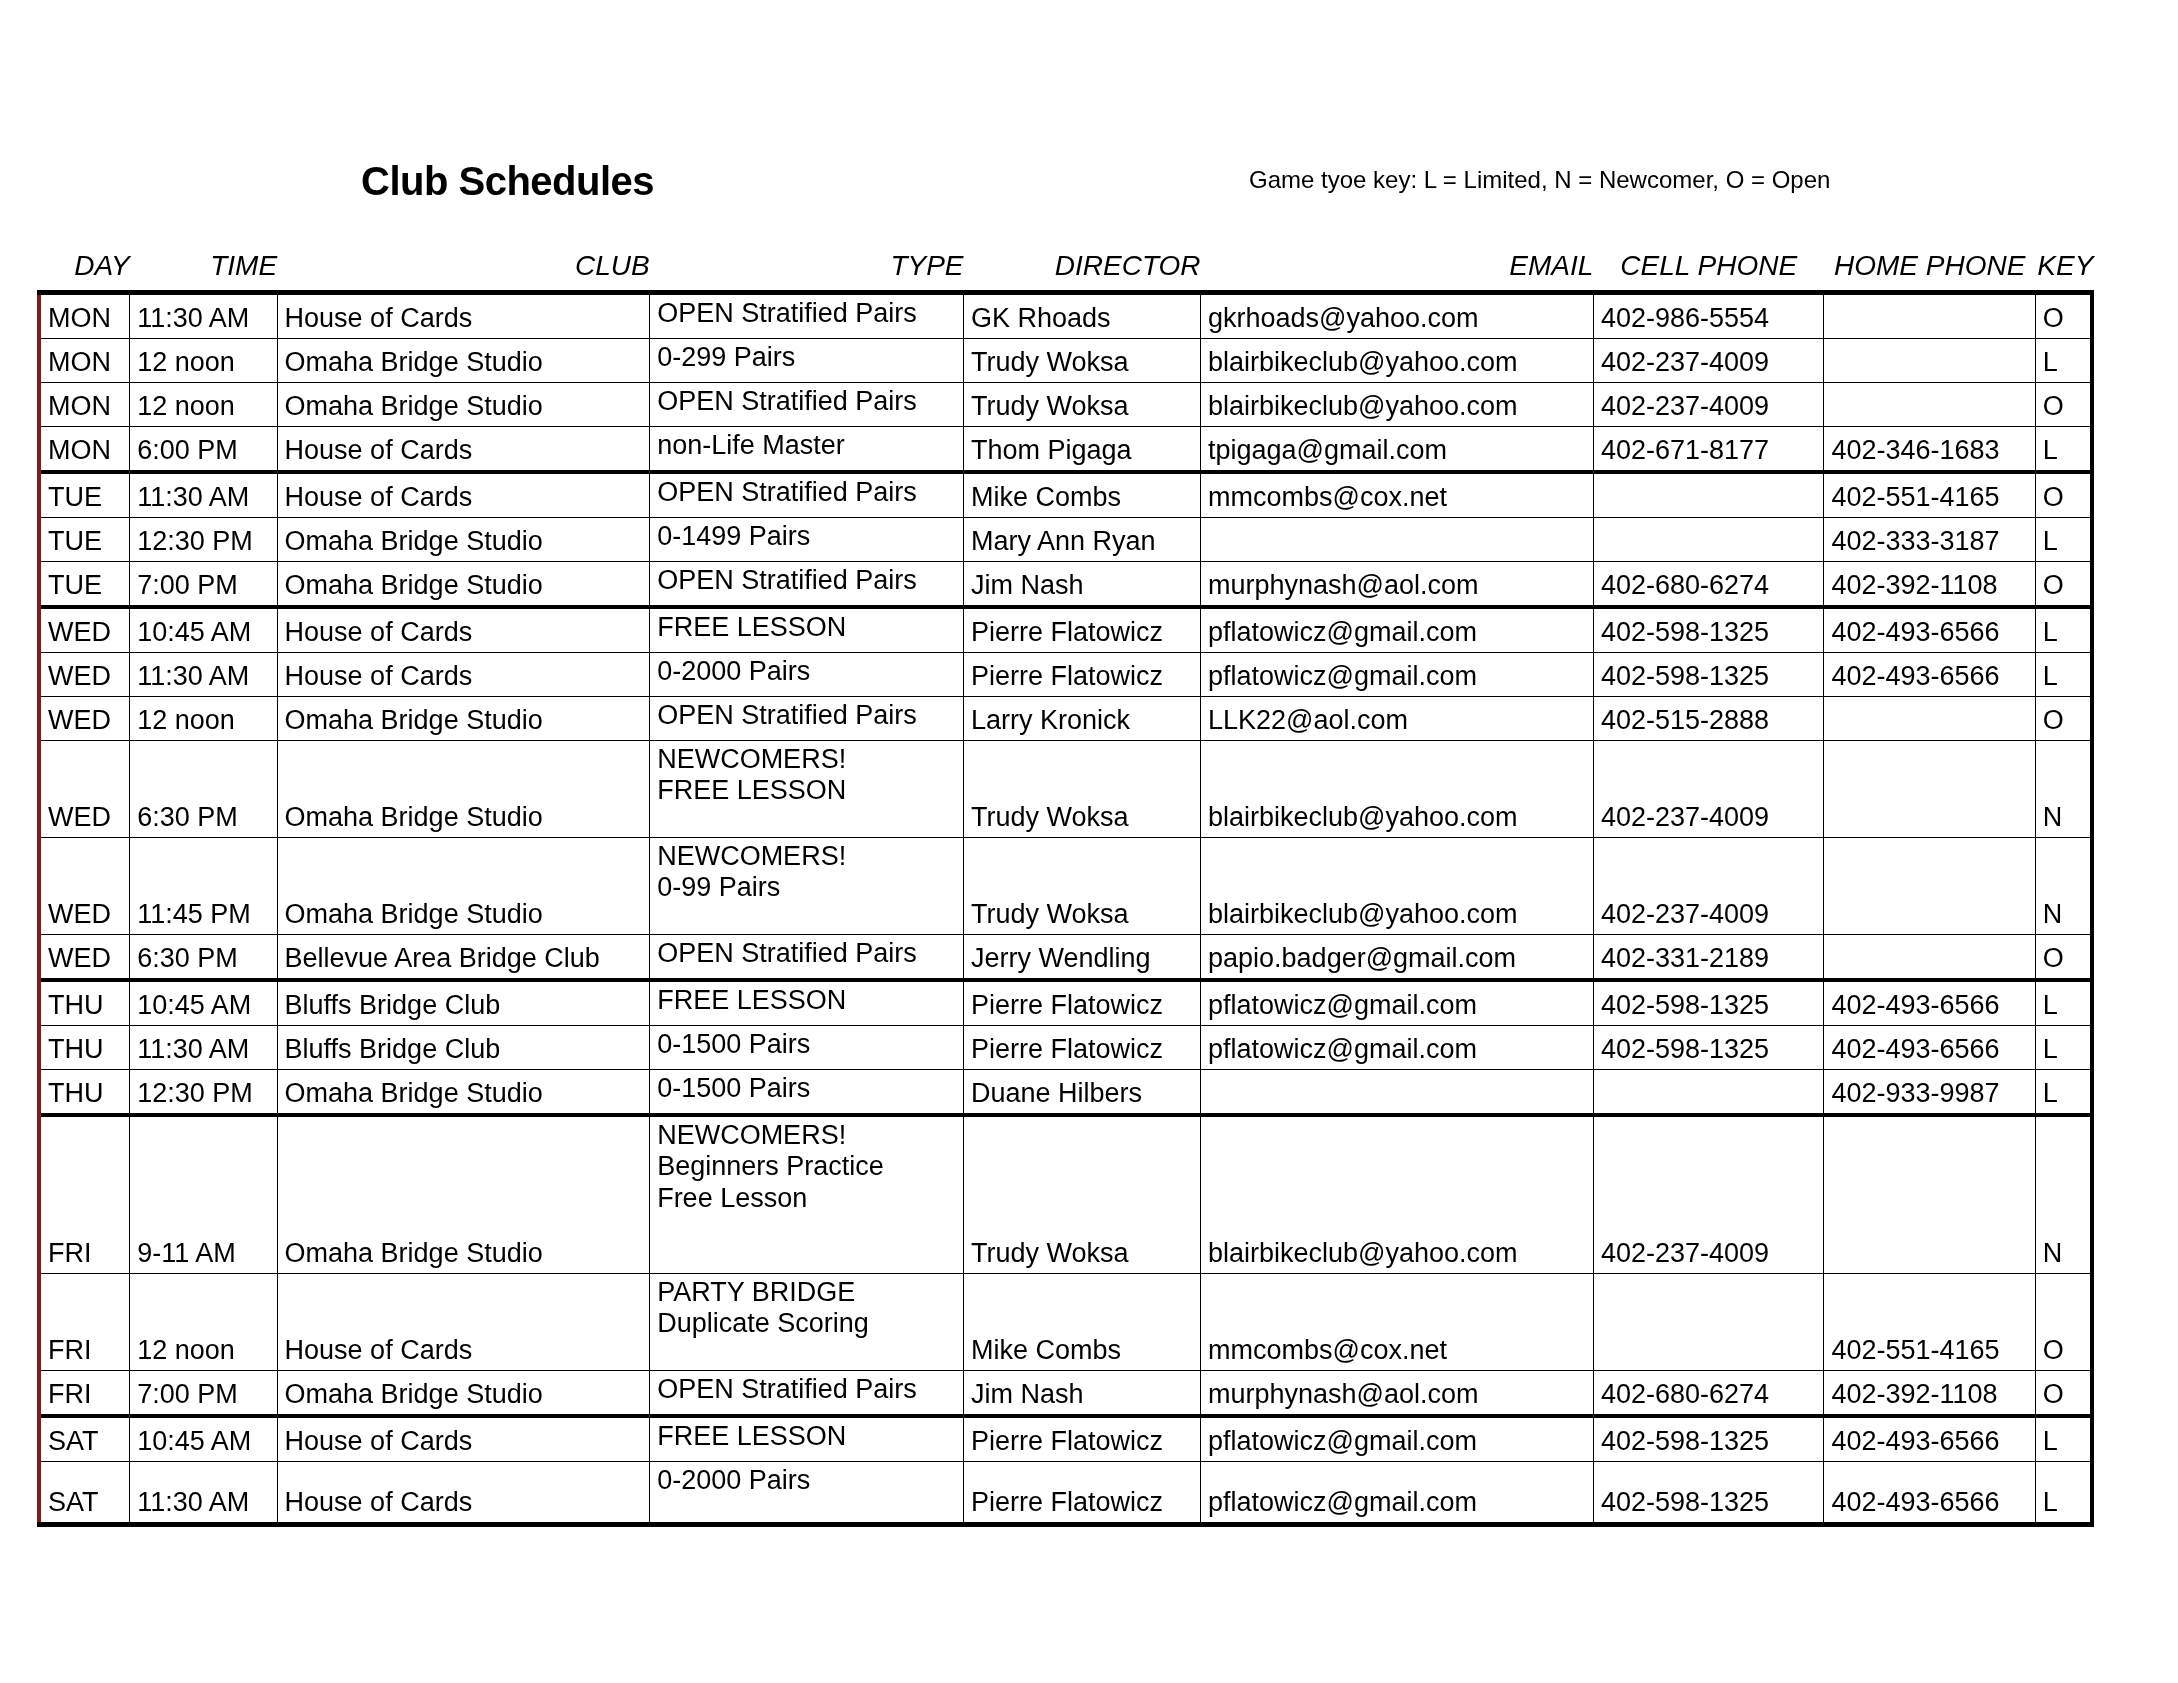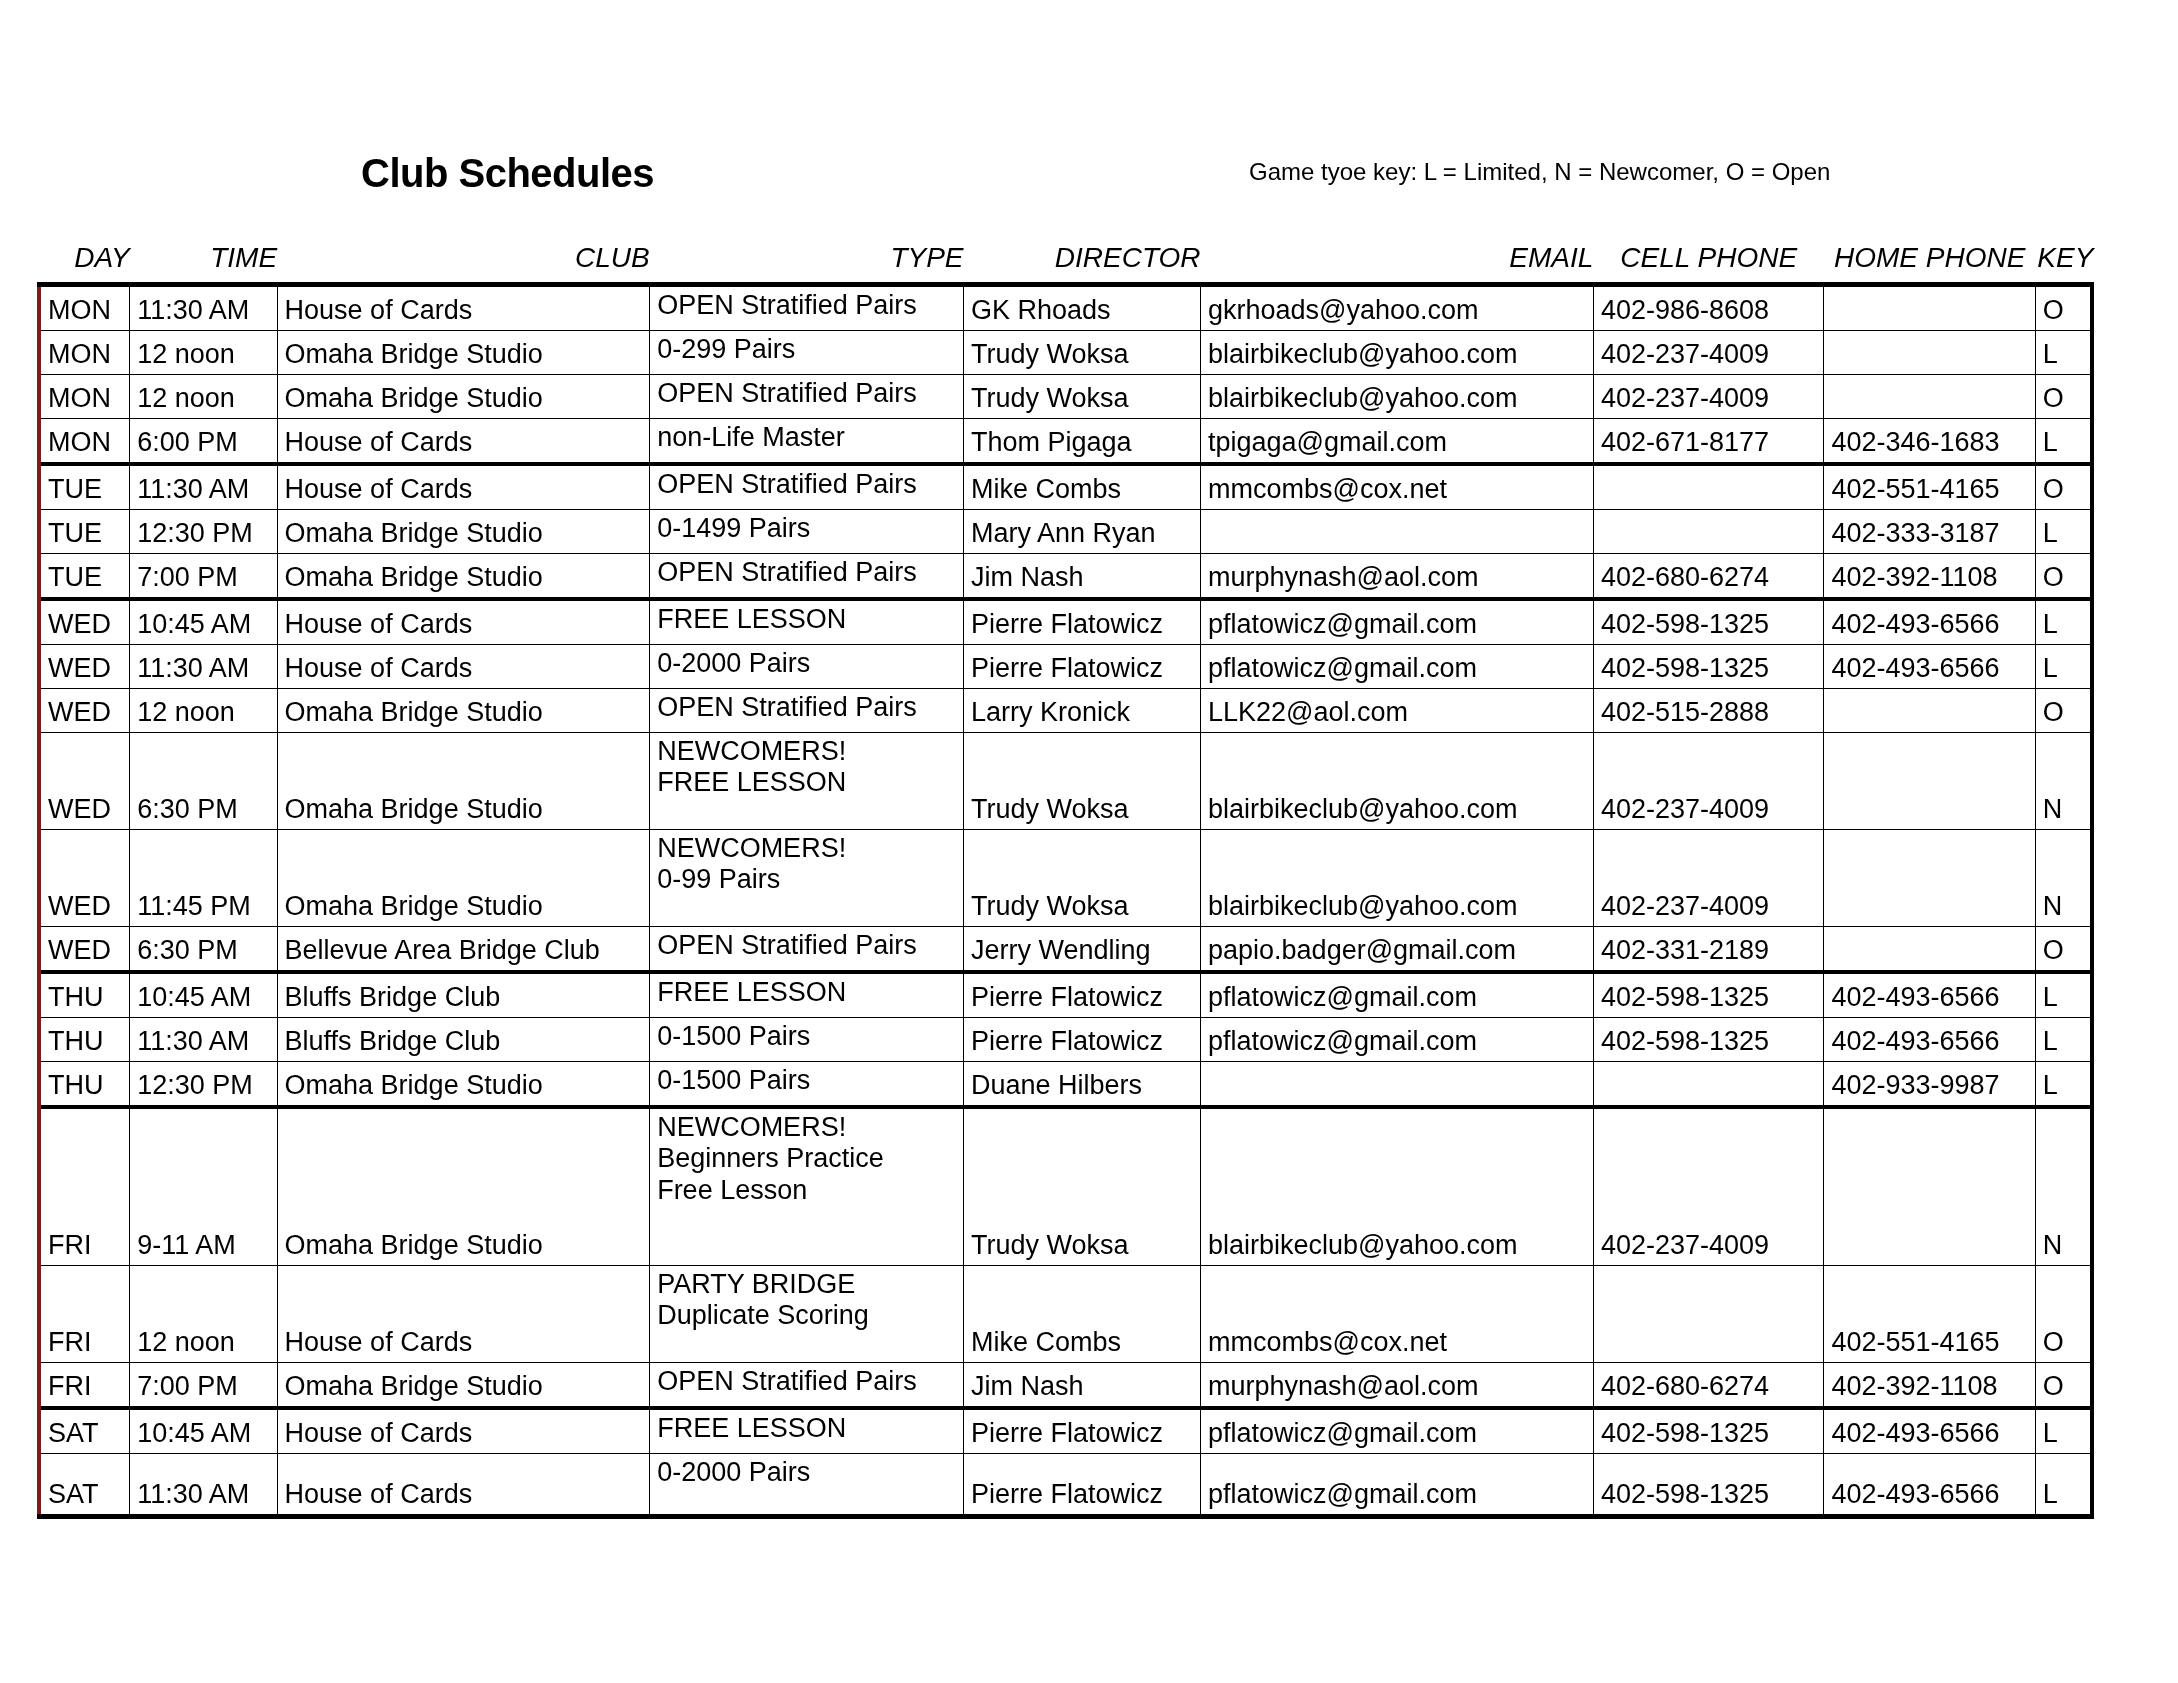--- a/index.html
+++ b/index.html
@@ -12,21 +12,21 @@
     width: 2178px;
     height: 1683px;
     font-family: "Liberation Sans", sans-serif;
     color: #000000;
     position: relative;
     overflow: hidden;
   }
 
   .page {
     position: absolute;
-    left: 0; top: 4px;
+    left: 0; top: 12px;
     width: 2178px;
     height: 1247px;
   }
 
   
   .header-row {
     position: absolute;
     left: 0;
     top: 147px;
     width: 2178px;
@@ -179,21 +179,21 @@
             <td>MON</td>
             <td>11:30 AM</td>
             <td>House of Cards</td>
             <td class="type-cell">
               <span class="type-lines">
                 <span>OPEN Stratified Pairs</span>
               </span>
             </td>
             <td>GK Rhoads</td>
             <td>gkrhoads@yahoo.com</td>
-            <td>402-986-8608</td>
+            <td>402-986-5554</td>
             <td></td>
             <td class="key-cell">O</td>
           </tr>
           <tr>
             <td>MON</td>
             <td>12 noon</td>
             <td>Omaha Bridge Studio</td>
             <td class="type-cell">
               <span class="type-lines">
                 <span>0-299 Pairs</span>

